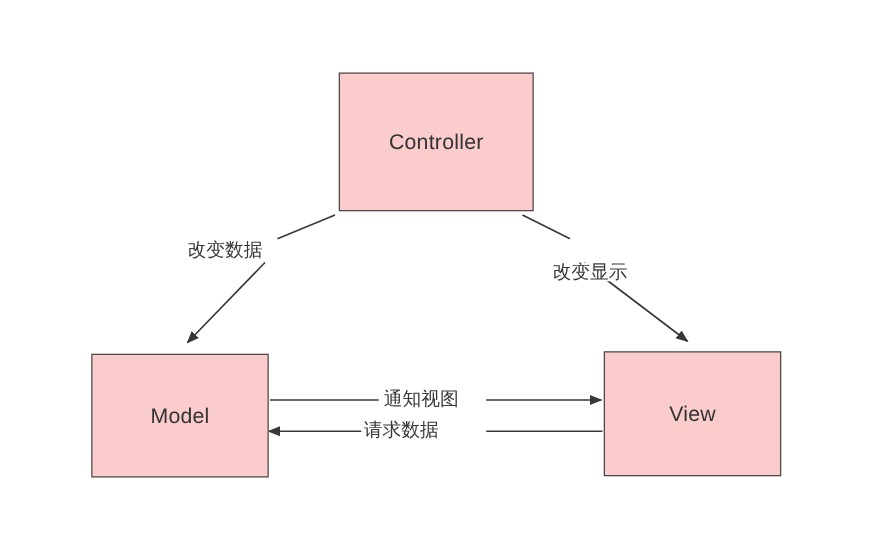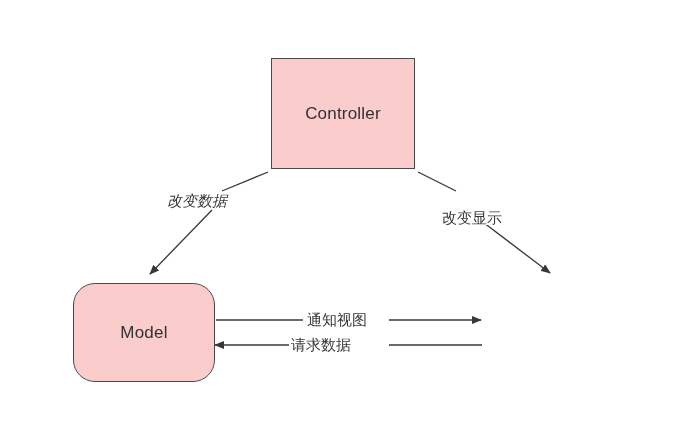--- a/index.html
+++ b/index.html
@@ -33,34 +33,34 @@
     align-items: center;
     justify-content: center;
   }
   .node-label {
     font-size: 17px;
     color: #333133;
     letter-spacing: 0.2px;
     line-height: 1;
     white-space: nowrap;
   }
-  #node-controller { left: 271px; top: 58px;  width: 144px; height: 111px; }
-  #node-model      { left: 73px;  top: 283px; width: 142px; height: 99px; border-radius: 22px;  }
+  #node-controller { left: 271px; top: 58px;  width: 156px; height: 111px; }
+  #node-model      { left: 73px;  top: 283px; width: 142px; height: 99px;  }
   #node-view       { left: 483px; top: 281px; width: 142px; height: 100px; }
 
   .edge-label {
     position: absolute;
     font-size: 15px;
     color: #3a373a;
     white-space: nowrap;
     line-height: 1;
     background: #ffffff;
     padding: 0 2px;
   }
-  #label-change-data    { left: 165px; top: 193px; font-style: italic; }
+  #label-change-data    { left: 148px; top: 193px; }
   #label-change-display { left: 440px; top: 210px; }
   #label-notify-view    { left: 305px; top: 312px; }
   #label-request-data   { left: 289px; top: 337px; }
 </style>
 </head>
 <body>
 
 <div id="canvas">
 
   <svg class="layer" viewBox="0 0 698 432" xmlns="http://www.w3.org/2000/svg">
@@ -92,20 +92,23 @@
   </svg>
 
   <div class="node" id="node-controller">
     <span class="node-label">Controller</span>
   </div>
 
   <div class="node" id="node-model">
     <span class="node-label">Model</span>
   </div>
 
+  <div class="node" id="node-view">
+    <span class="node-label">View</span>
+  </div>
 
   <div class="edge-label" id="label-change-data">改变数据</div>
 
   <div class="edge-label" id="label-change-display">改变显示</div>
 
   <div class="edge-label" id="label-notify-view">通知视图</div>
 
   <div class="edge-label" id="label-request-data">请求数据</div>
 
 </div>

